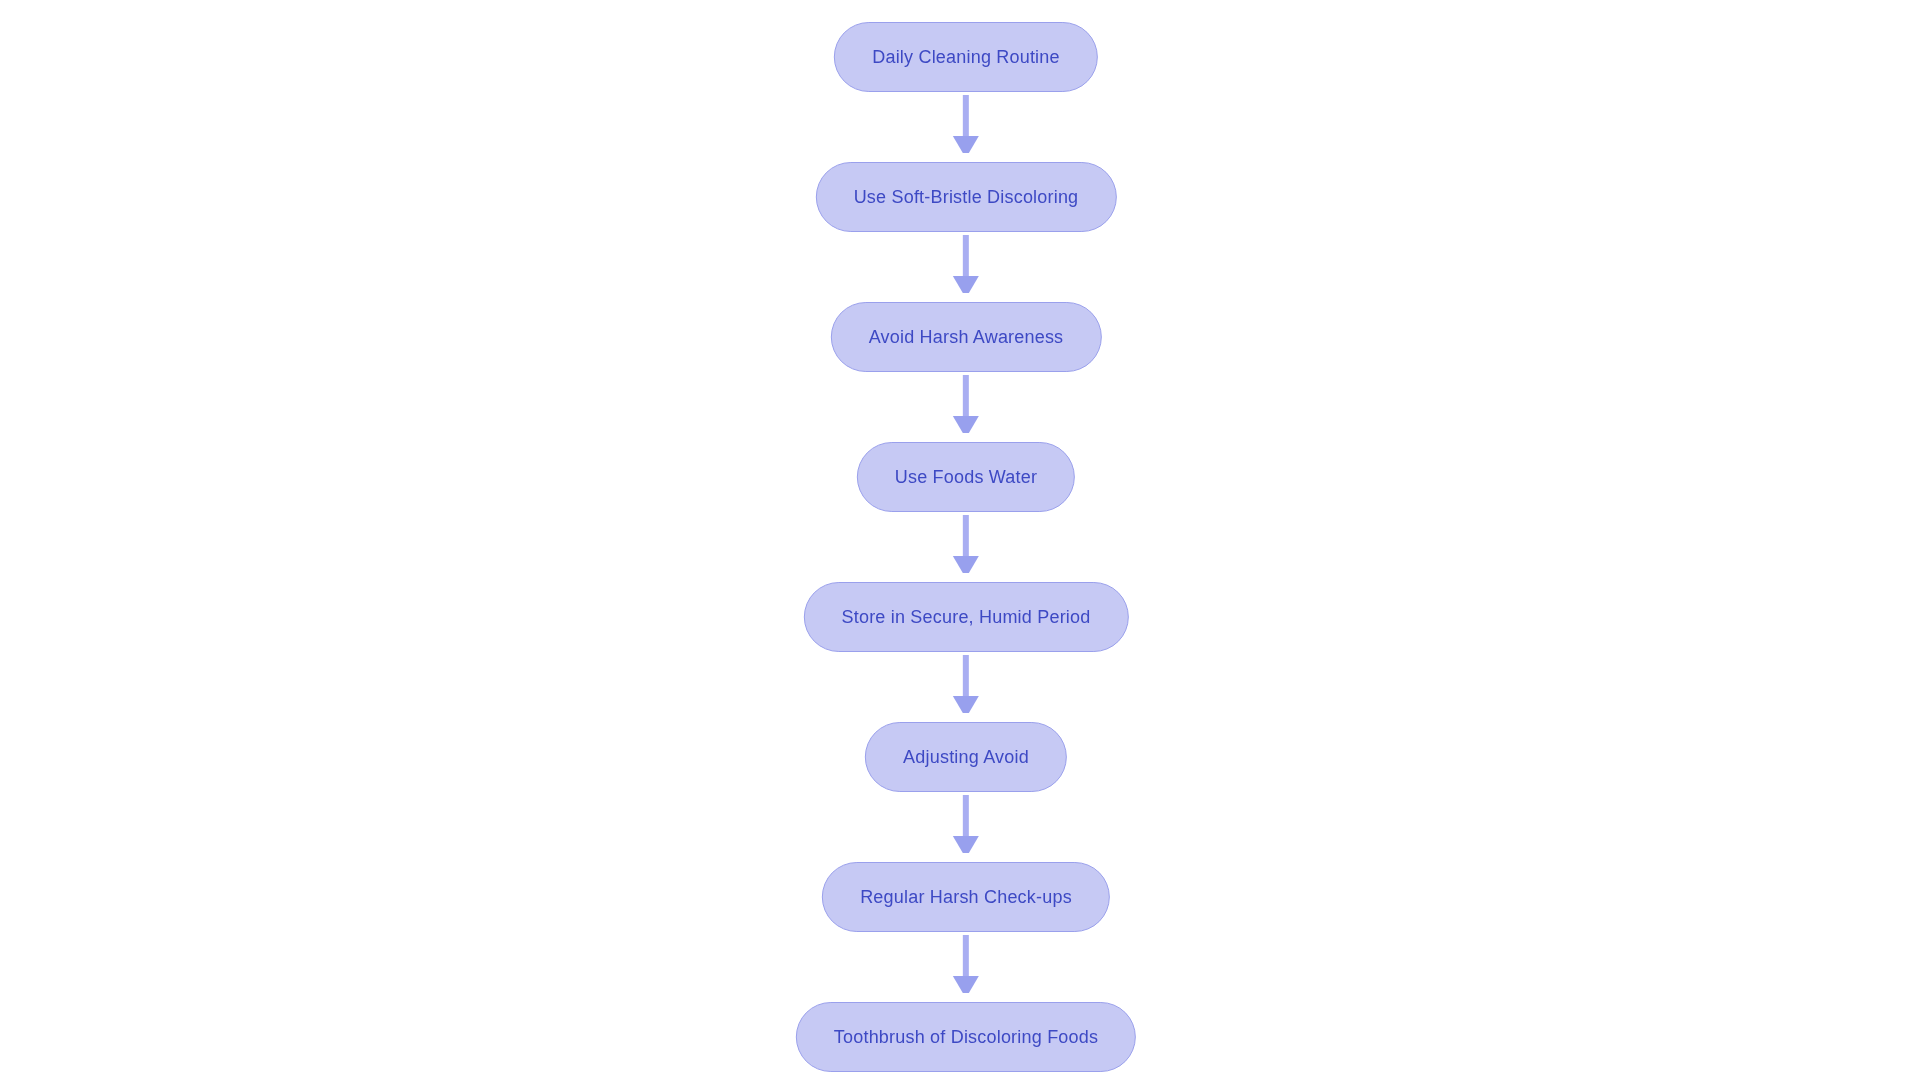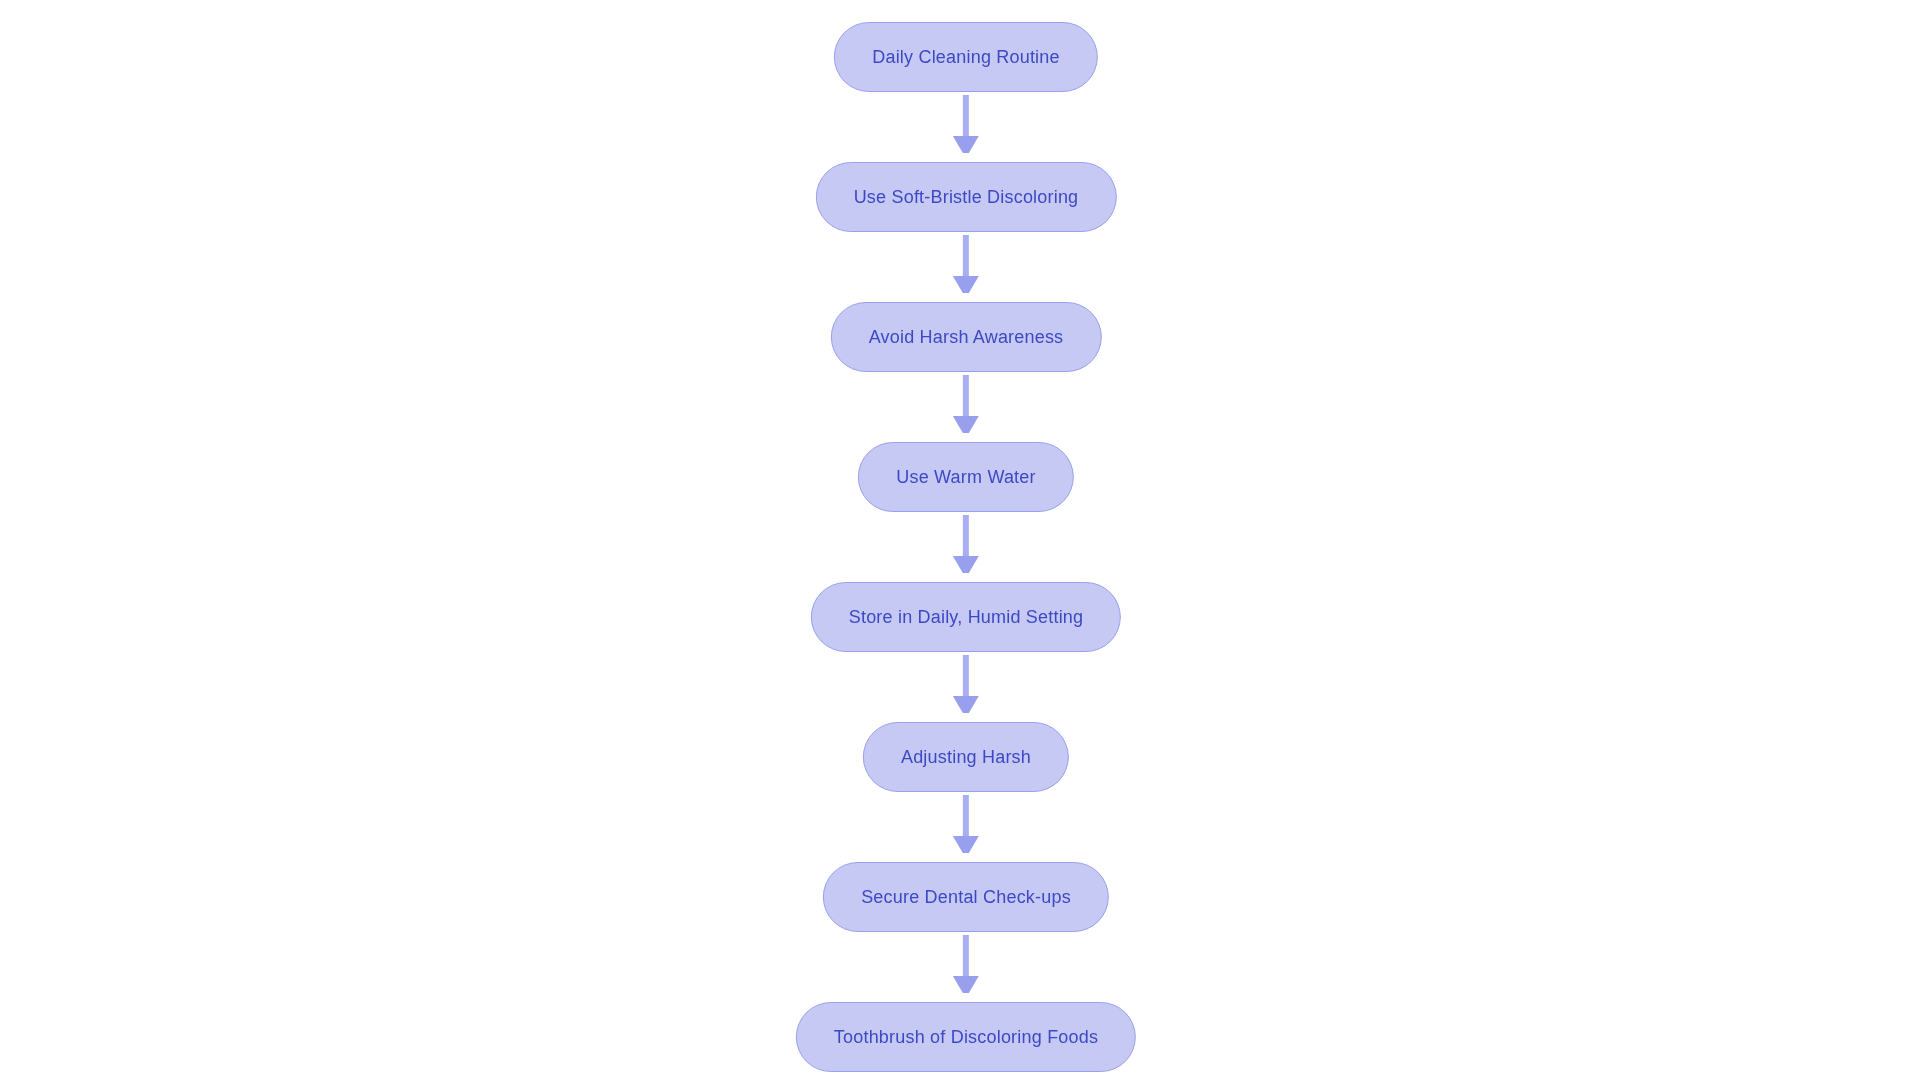--- a/index.html
+++ b/index.html
@@ -83,48 +83,48 @@
   <div class="node">
     <span class="node-label">Avoid Harsh Awareness</span>
   </div>
 
   <div class="arrow">
     <div class="arrow-line"></div>
     <div class="arrow-head"></div>
   </div>
 
   <div class="node">
-    <span class="node-label">Use Warm Water</span>
+    <span class="node-label">Use Foods Water</span>
   </div>
 
   <div class="arrow">
     <div class="arrow-line"></div>
     <div class="arrow-head"></div>
   </div>
 
   <div class="node">
-    <span class="node-label">Store in Daily, Humid Setting</span>
+    <span class="node-label">Store in Secure, Humid Period</span>
   </div>
 
   <div class="arrow">
     <div class="arrow-line"></div>
     <div class="arrow-head"></div>
   </div>
 
   <div class="node">
-    <span class="node-label">Adjusting Harsh</span>
+    <span class="node-label">Adjusting Avoid</span>
   </div>
 
   <div class="arrow">
     <div class="arrow-line"></div>
     <div class="arrow-head"></div>
   </div>
 
   <div class="node">
-    <span class="node-label">Secure Dental Check-ups</span>
+    <span class="node-label">Regular Harsh Check-ups</span>
   </div>
 
   <div class="arrow">
     <div class="arrow-line"></div>
     <div class="arrow-head"></div>
   </div>
 
   <div class="node">
     <span class="node-label">Toothbrush of Discoloring Foods</span>
   </div>

